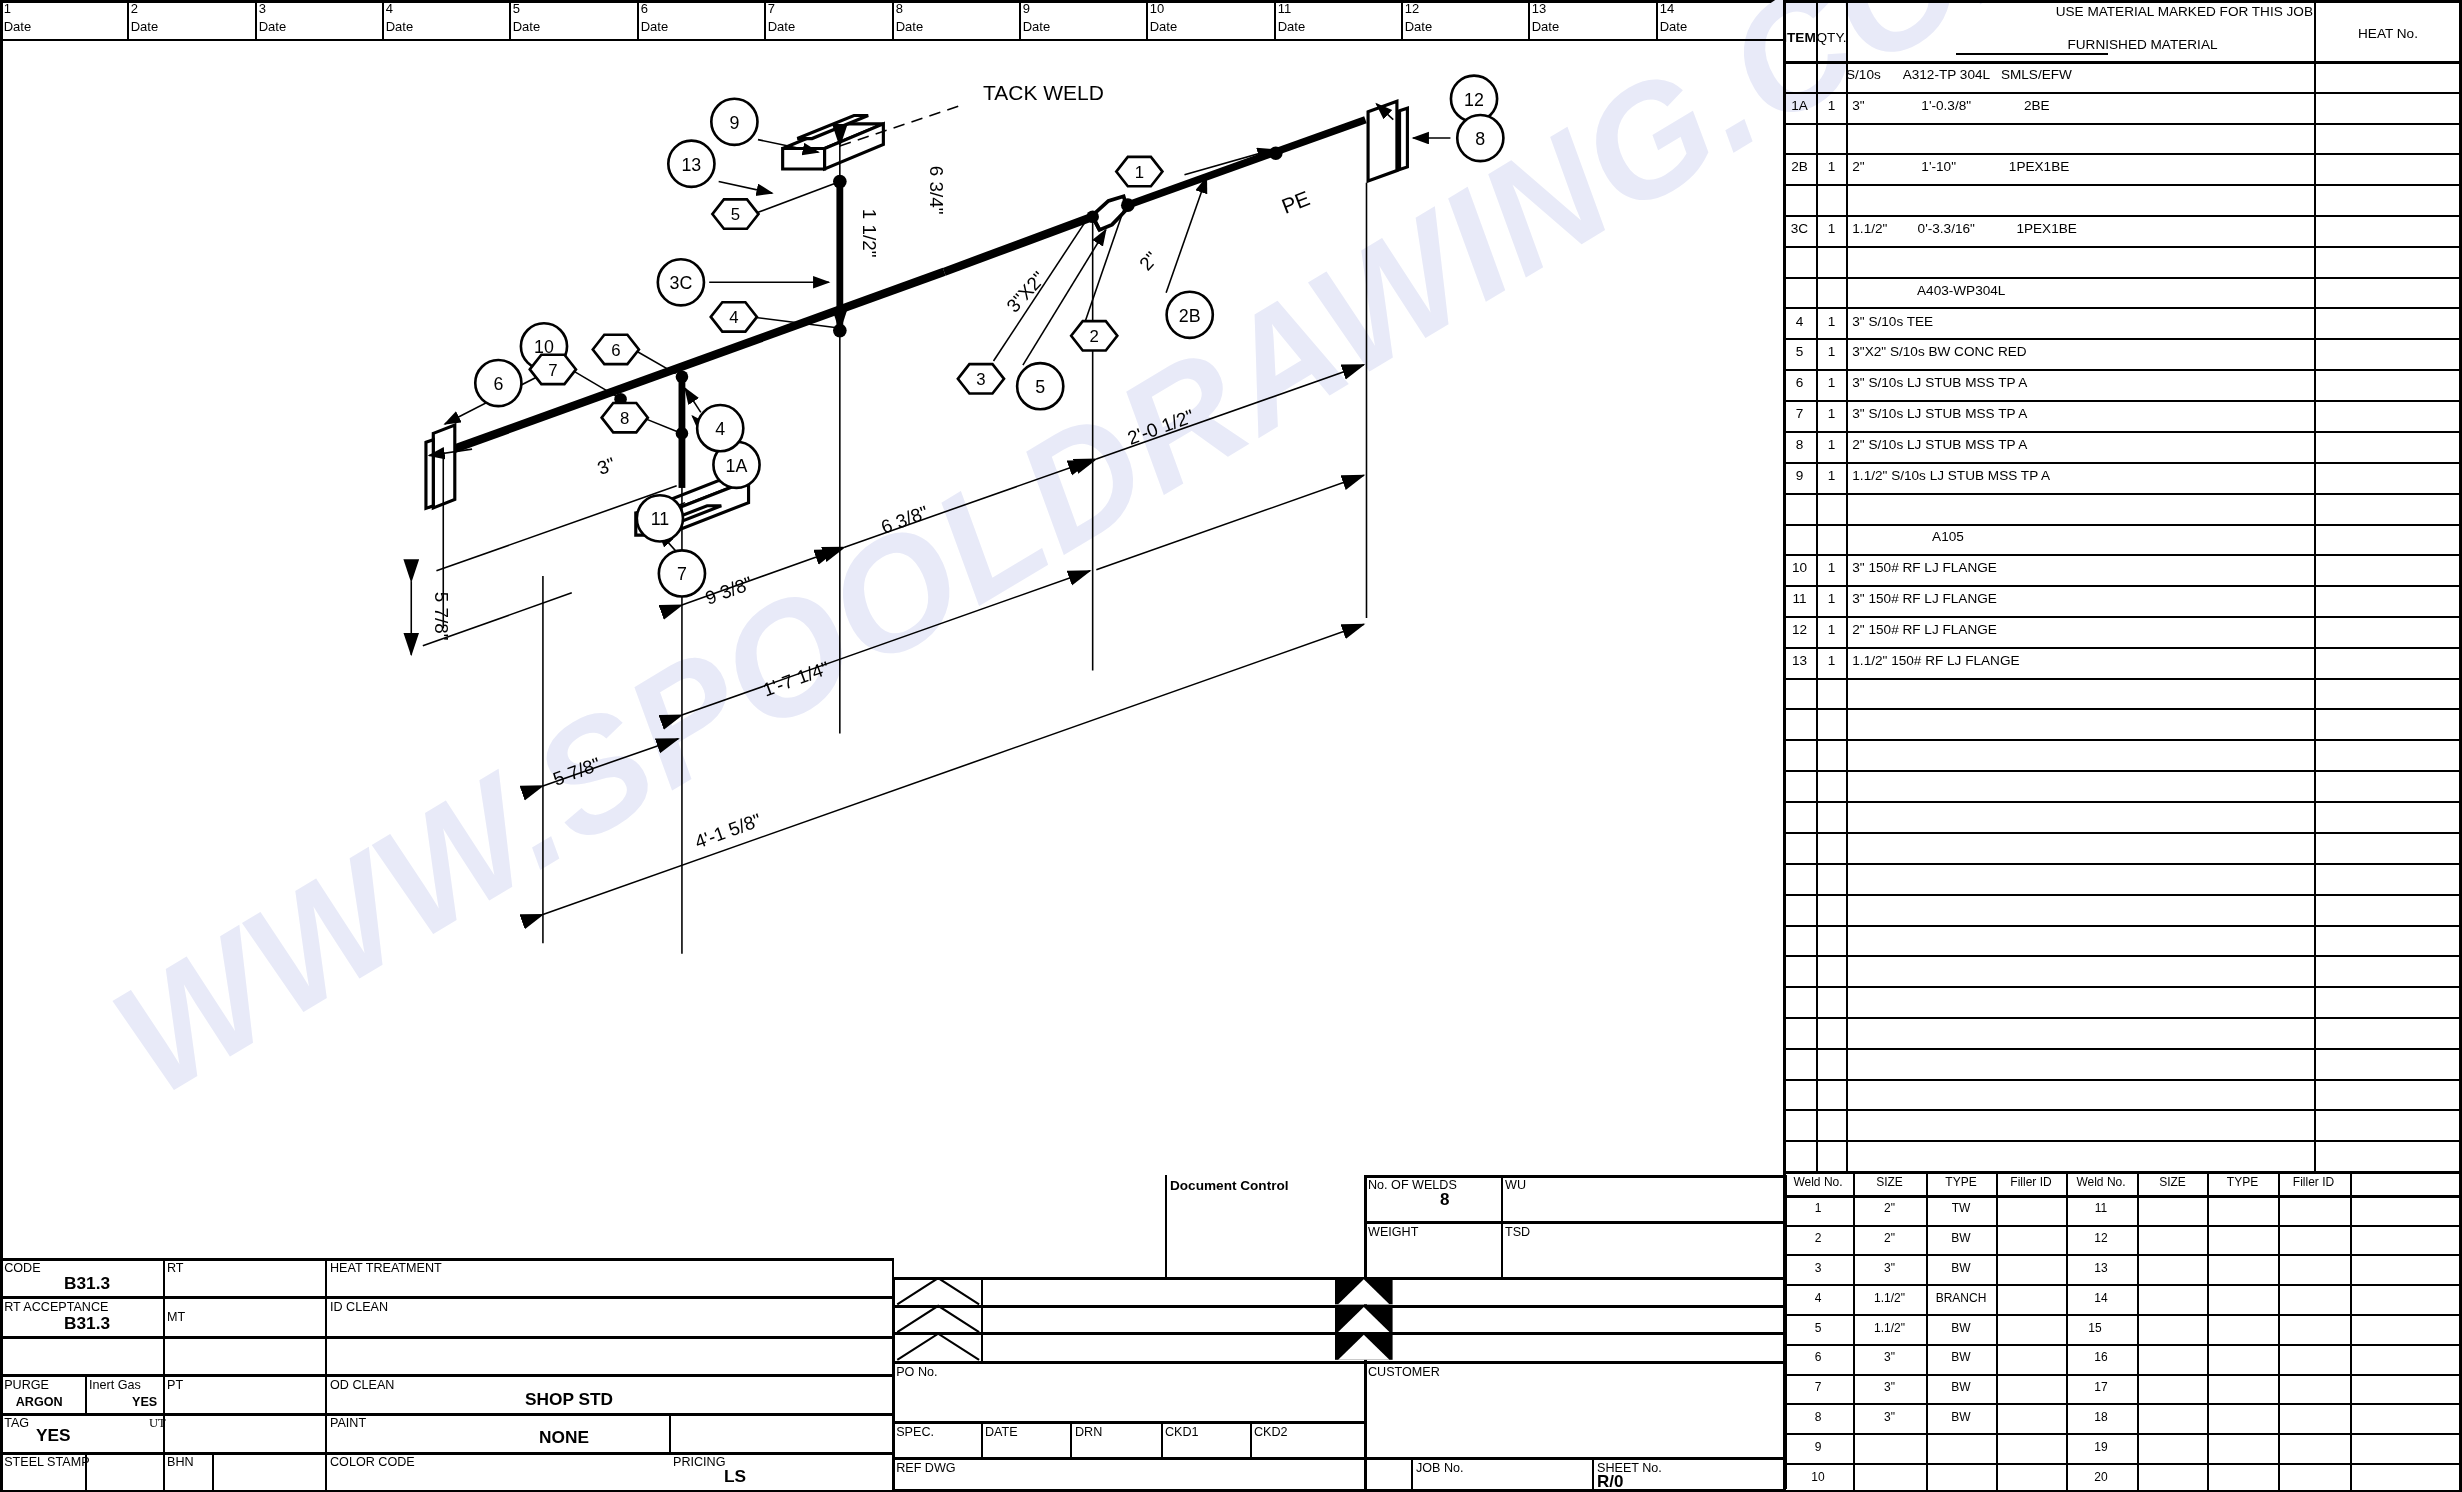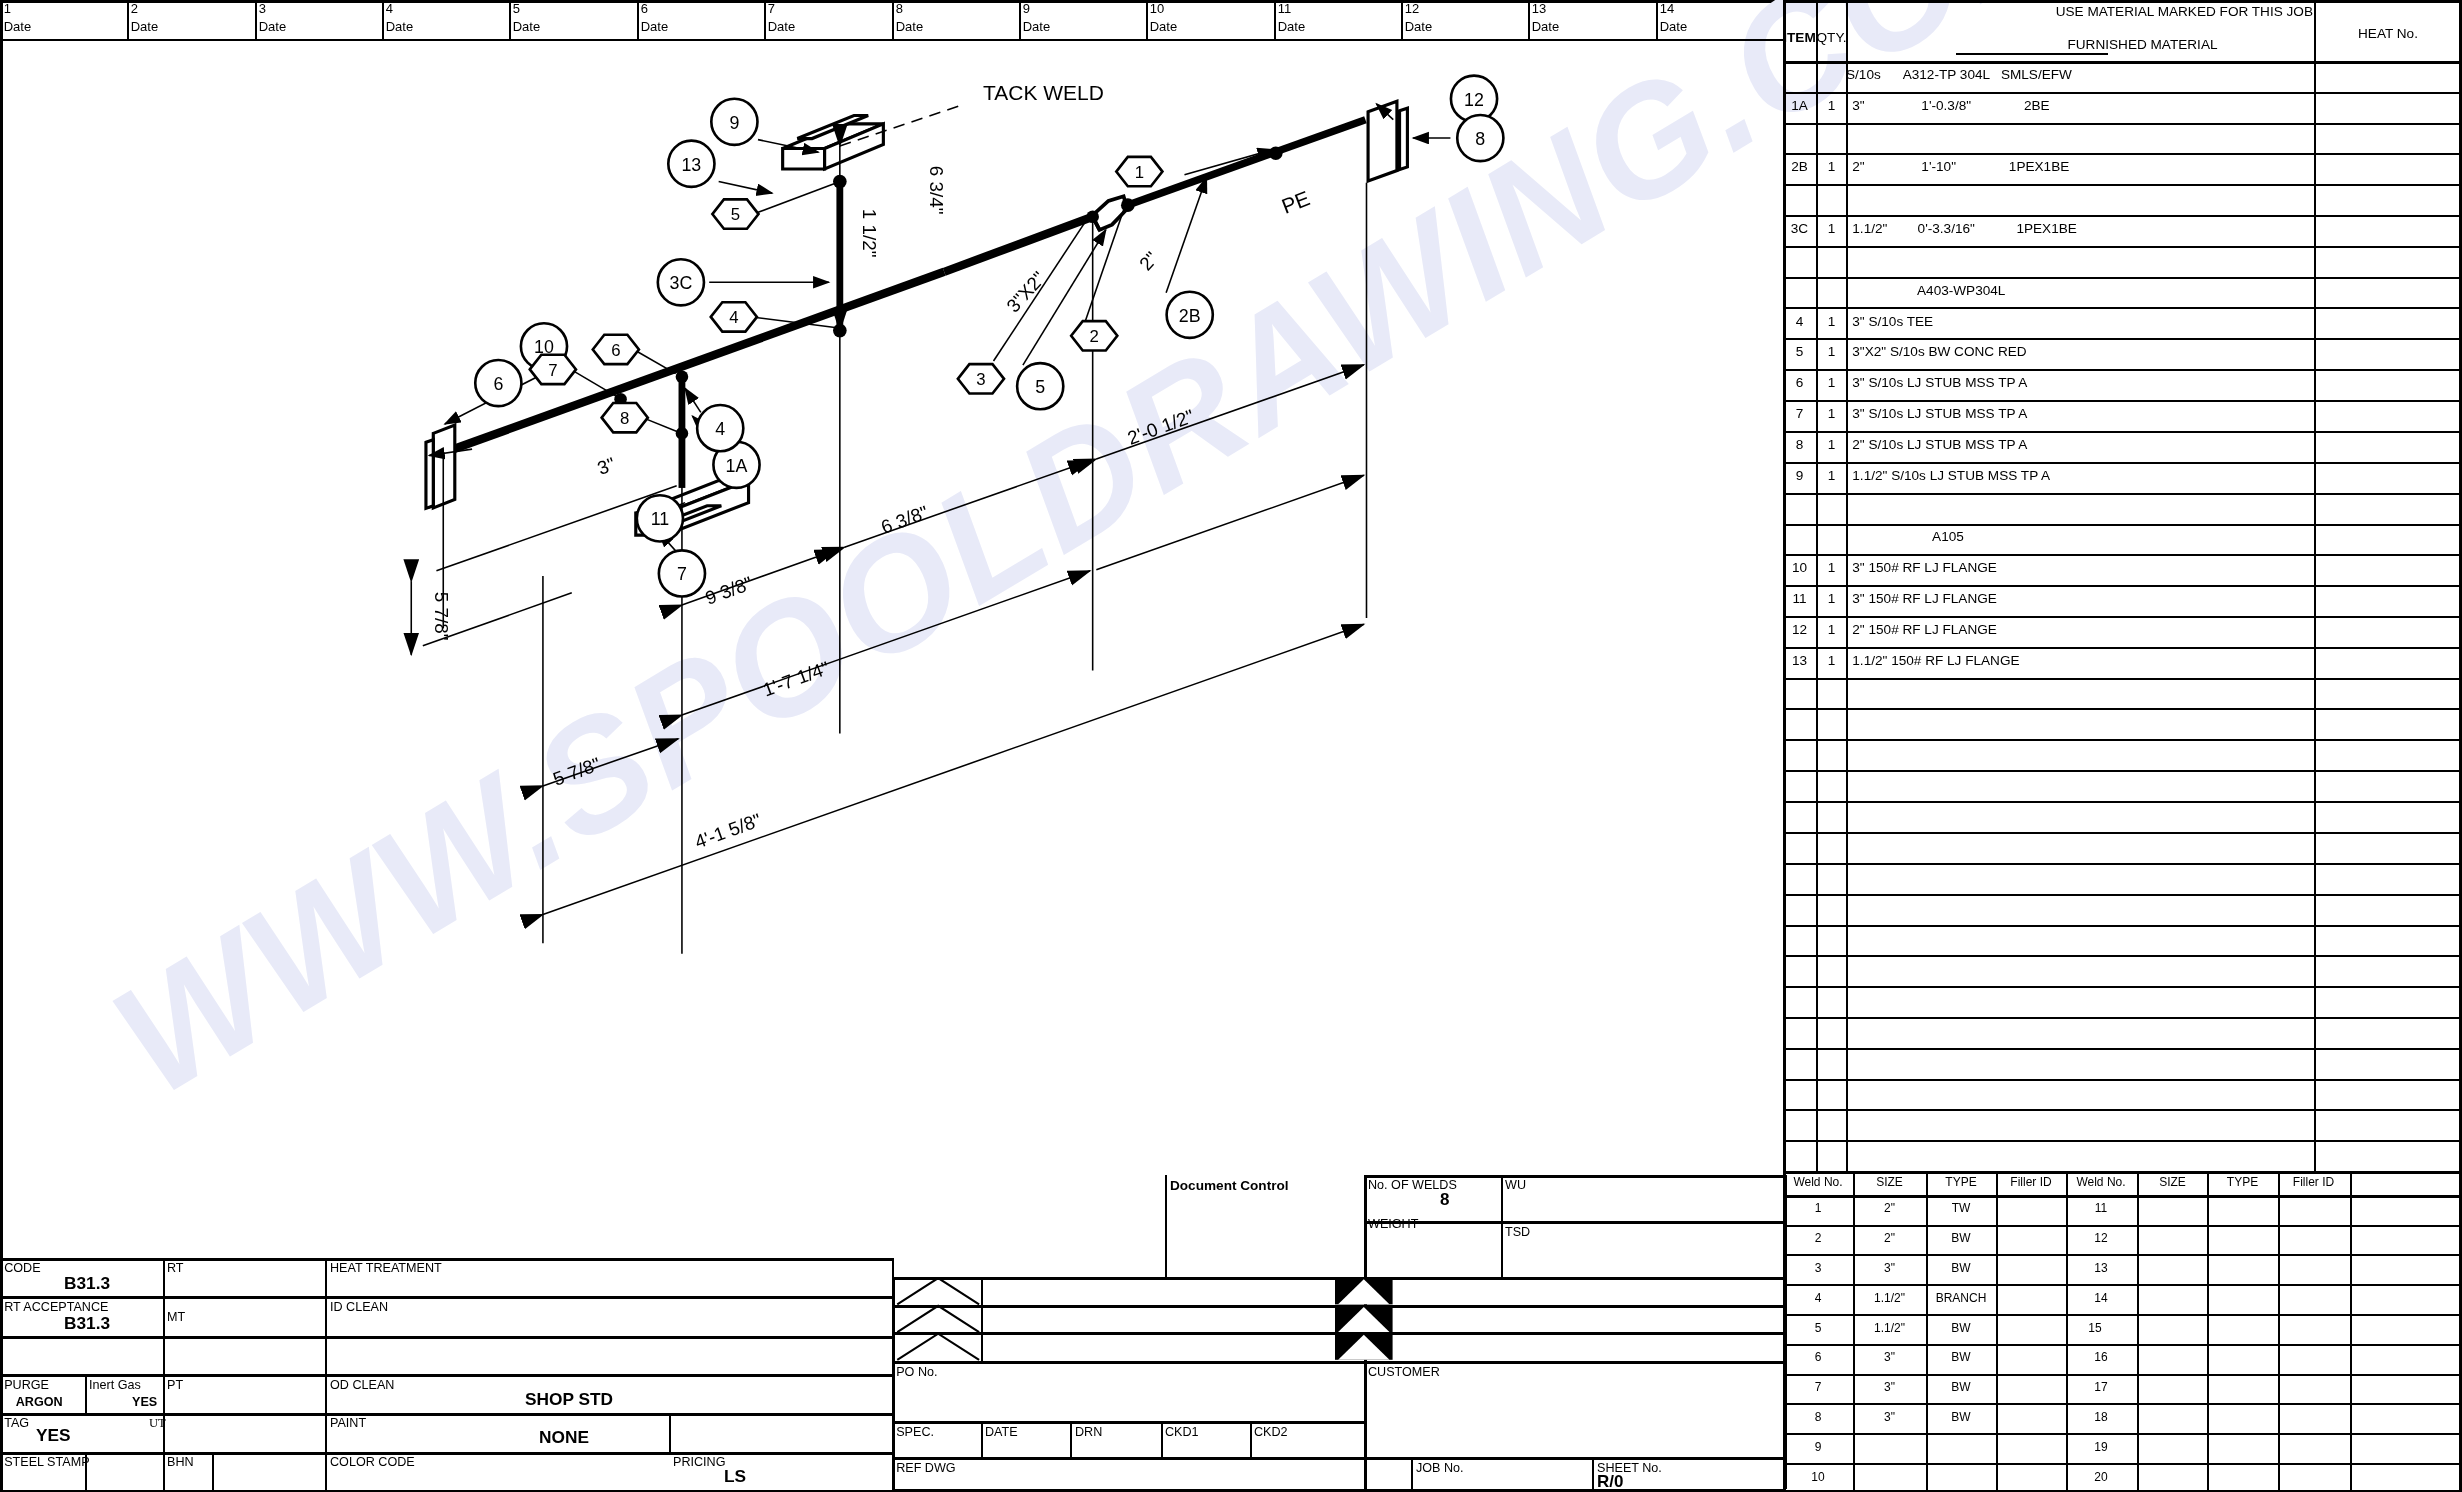--- a/index.html
+++ b/index.html
@@ -810,21 +810,21 @@
       <rect x="0" y="53" width="110" height="52" fill="#000"></rect>
       <path d="M6,105 L55,57 L104,105 Z" fill="#fff"></path>
       <rect x="0" y="106" width="110" height="52" fill="#000"></rect>
       <path d="M6,158 L55,110 L104,158 Z" fill="#fff"></path>
     </svg>
 
     <div class="dc-bold" style="left:278px;top:3.1px;">Document Control</div>
     <div class="dc-lbl" style="left:476px;top:3.1px;">No. OF WELDS</div>
     <div class="dc-val" style="left:603px;top:14.7px;transform:translateX(-55px);">8</div>
     <div class="dc-lbl" style="left:613px;top:3.1px;">WU</div>
-    <div class="dc-lbl" style="left:476px;top:42px;">WEIGHT</div>
+    <div class="dc-lbl" style="left:476px;top:50px;">WEIGHT</div>
     <div class="dc-lbl" style="left:613px;top:50px;">TSD</div>
 
     <div class="dc-lbl" style="left:4.2px;top:190px;">PO No.</div>
     <div class="dc-lbl" style="left:476px;top:190px;">CUSTOMER</div>
 
     <div class="dc-lbl" style="left:4.2px;top:250px;">SPEC.</div>
     <div class="dc-lbl" style="left:93px;top:250px;">DATE</div>
     <div class="dc-lbl" style="left:183px;top:250px;">DRN</div>
     <div class="dc-lbl" style="left:273px;top:250px;">CKD1</div>
     <div class="dc-lbl" style="left:362px;top:250px;">CKD2</div>

